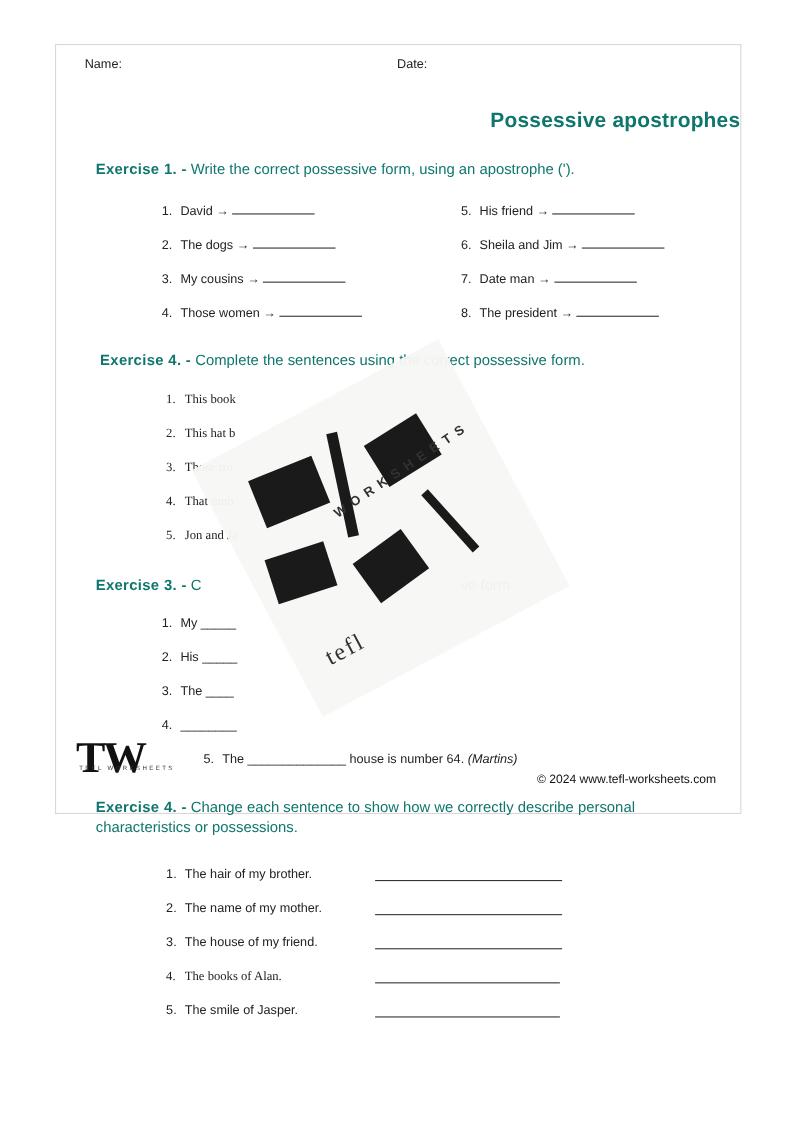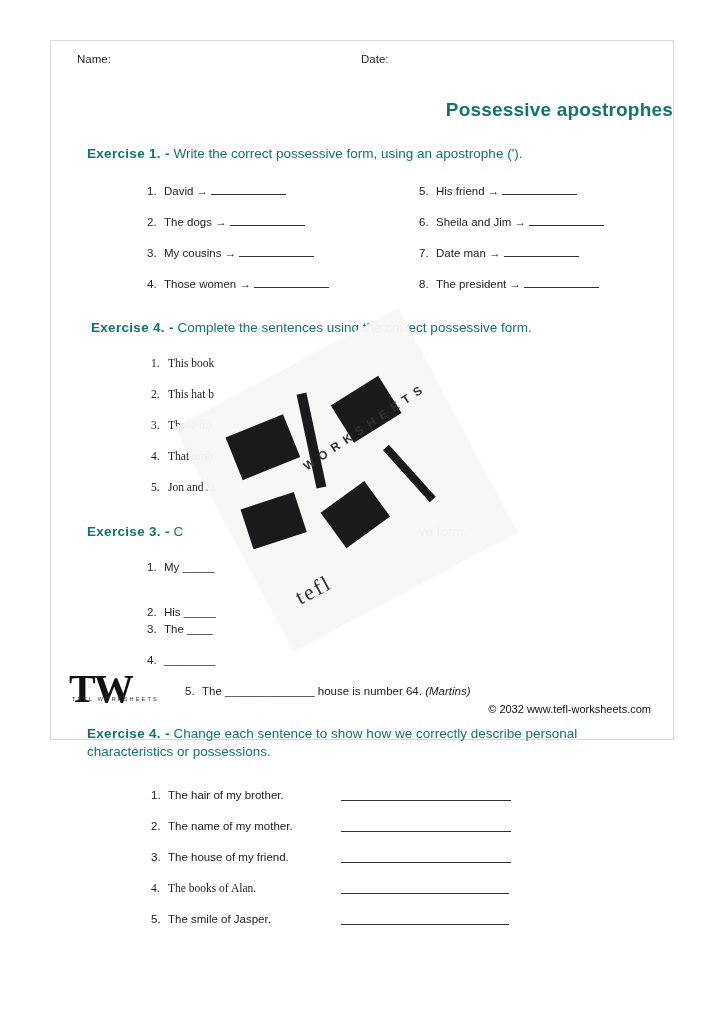--- a/index.html
+++ b/index.html
@@ -226,21 +226,21 @@
       <div class="ex-head">
         <span class="lead">Exercise 3. -</span>
         <span class="desc">C</span>
         <span class="desc" style="display:inline-block;width:228px;"></span>
         <span class="desc">ve form.</span>
       </div>
       <div class="items one-col" style="height:150px;">
         <div class="item" style="top:10px;left:96px;">
           <span class="num">1.</span><span>My _____</span>
         </div>
-        <div class="item" style="top:41px;left:96px;margin-top:14px;">
+        <div class="item" style="top:41px;left:96px;">
           <span class="num">2.</span><span>His _____</span>
         </div>
         <div class="item" style="top:72px;left:96px;">
           <span class="num">3.</span><span>The ____</span>
         </div>
         <div class="item" style="top:103px;left:96px;">
           <span class="num">4.</span><span>________</span>
         </div>
         <div class="item" style="top:134px;left:96px;padding-left:38px;">
           <span class="num">5.</span><span>The ______________ house is number 64.</span>
@@ -288,16 +288,16 @@
       <div class="wm-letter" style="left:92px;top:140px;width:54px;height:44px;transform:rotate(-8deg);"></div>
       <div class="wm-letter" style="left:182px;top:116px;width:8px;height:70px;transform:rotate(-14deg);"></div>
       <div class="wm-text" style="left:28px;top:196px;font-family:'Liberation Serif',serif;font-size:22px;letter-spacing:2px;font-weight:normal;">tefl</div>
       <div class="wm-text" style="left:96px;top:82px;transform:rotate(-6deg);">WORKSHEETS</div>
     </div>
 
     <div class="logo">
       <div class="logo-main">TW</div>
       <div class="logo-sub">TEFL WORKSHEETS</div>
     </div>
-    <div class="copyright">© 2032 www.tefl-worksheets.com</div>
+    <div class="copyright">© 2024 www.tefl-worksheets.com</div>
 
   </div>
 </div>
 
 </body></html>

